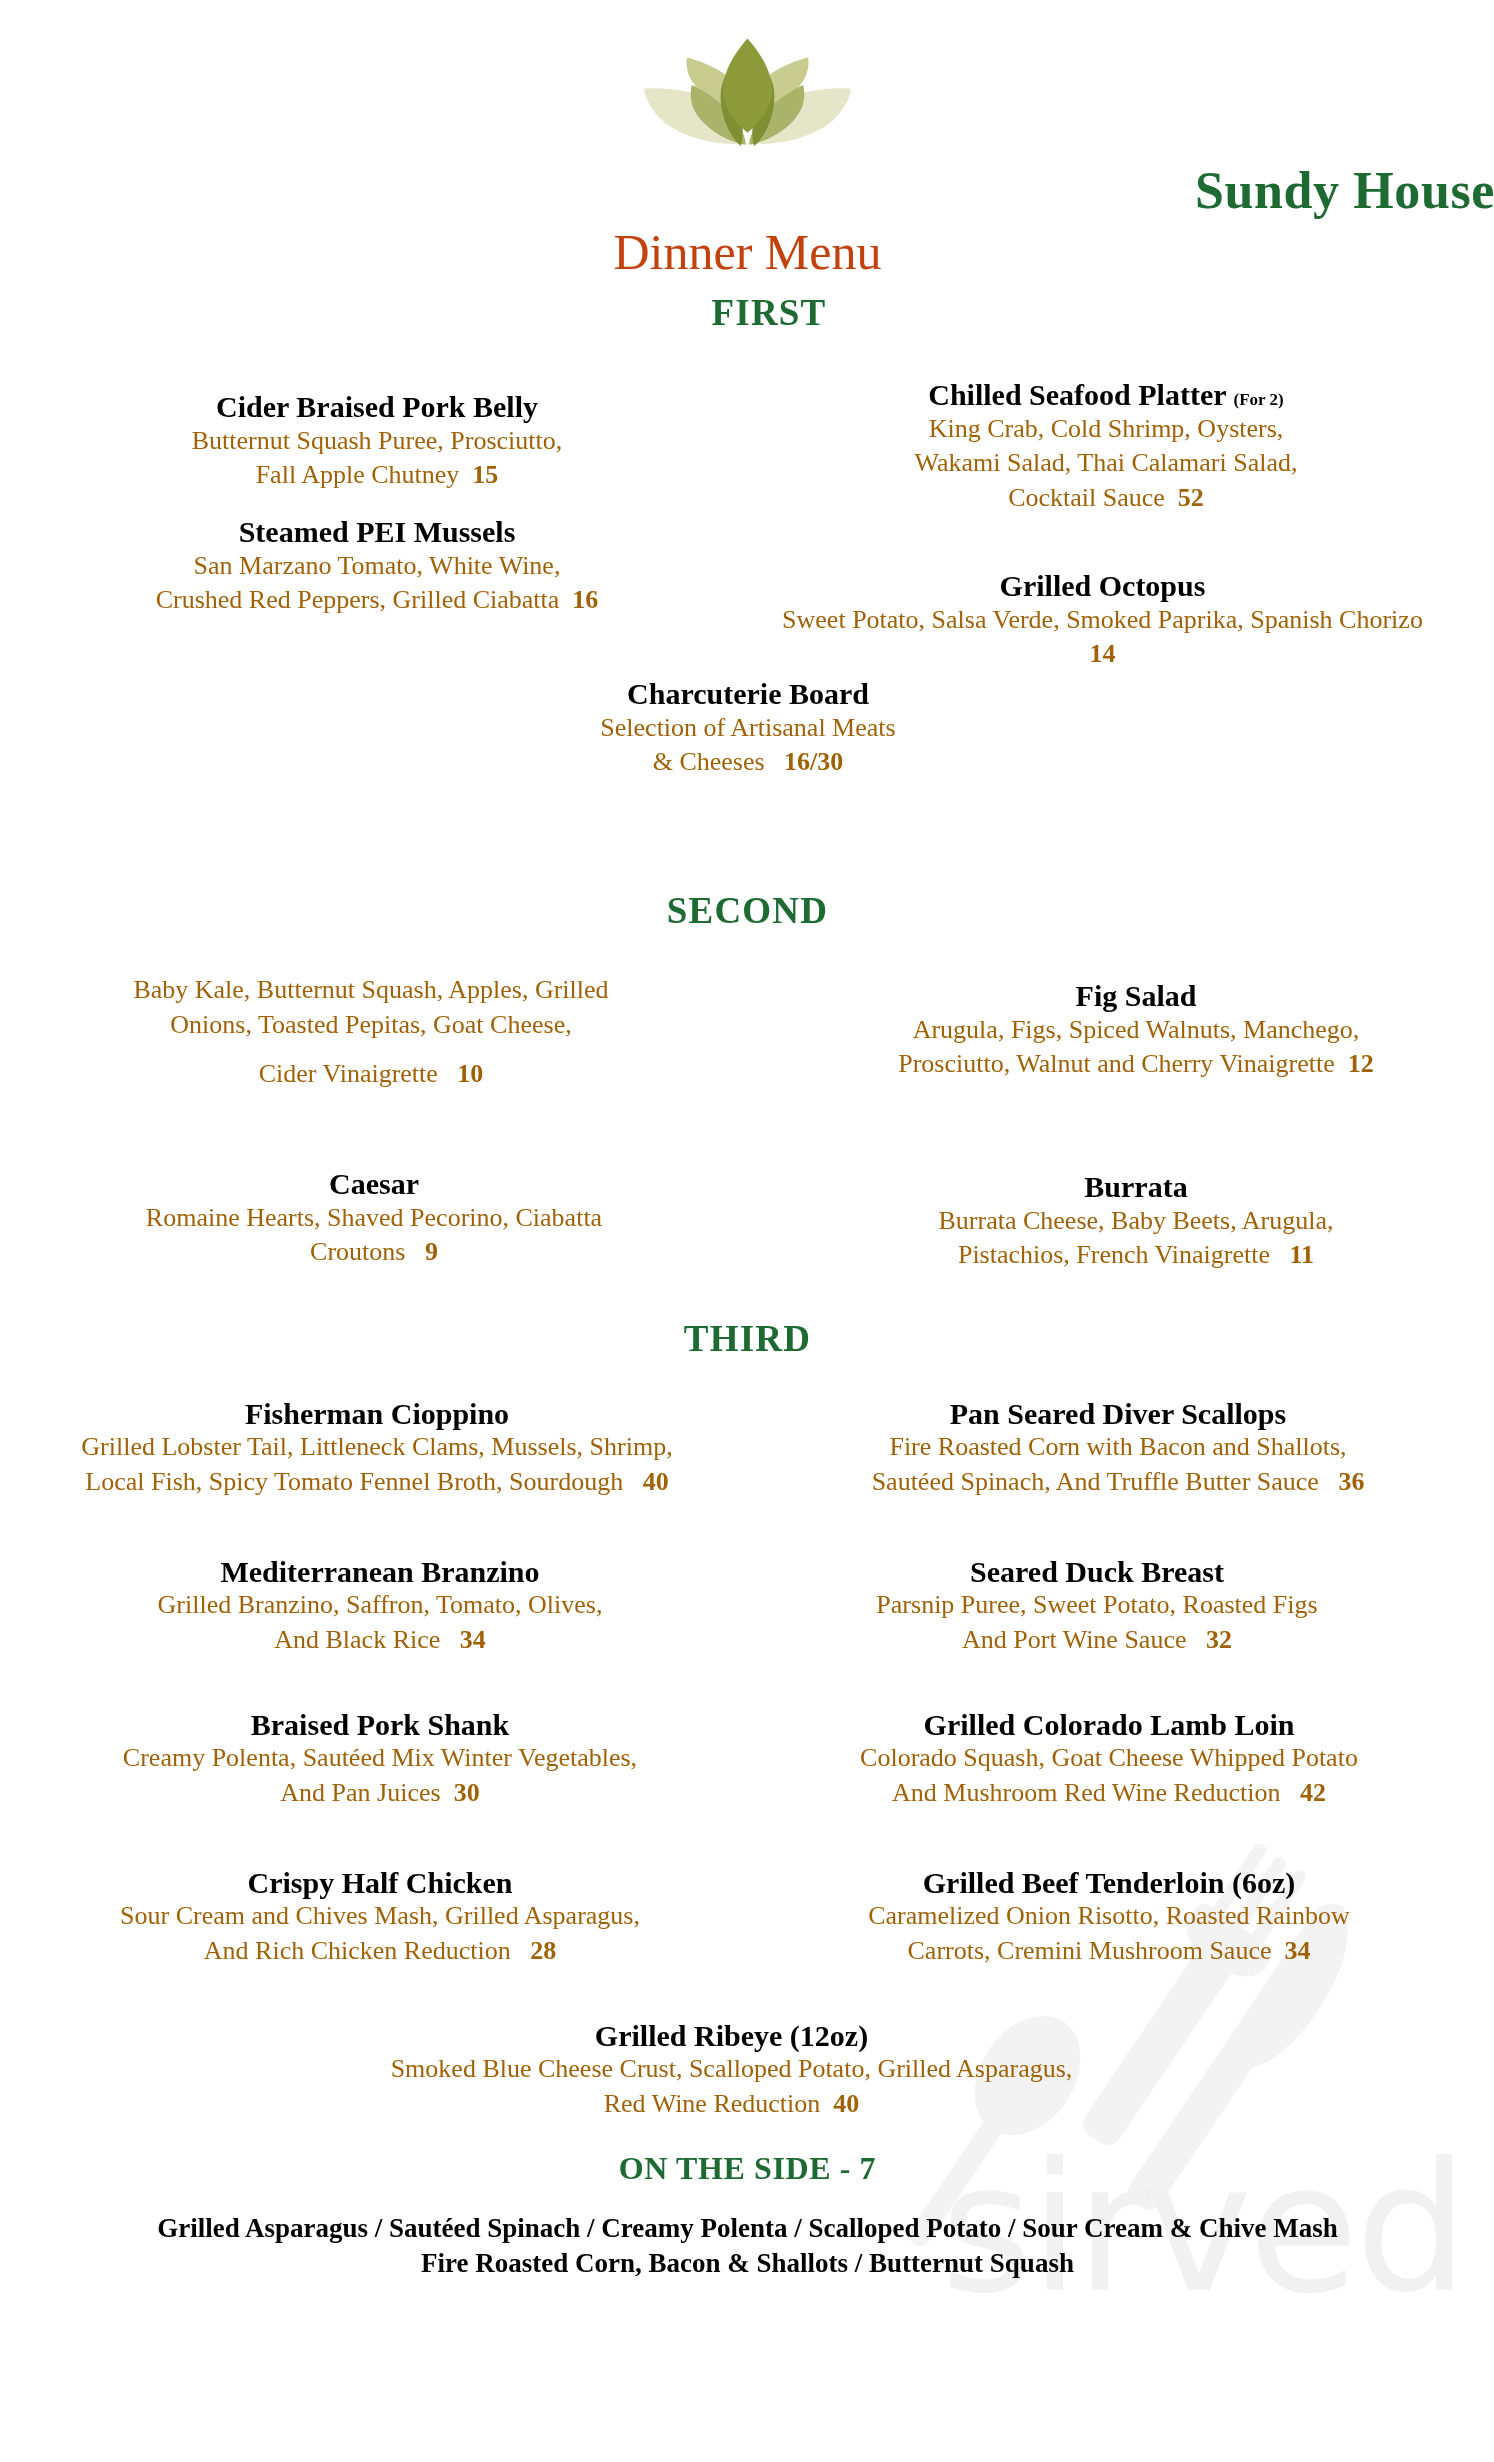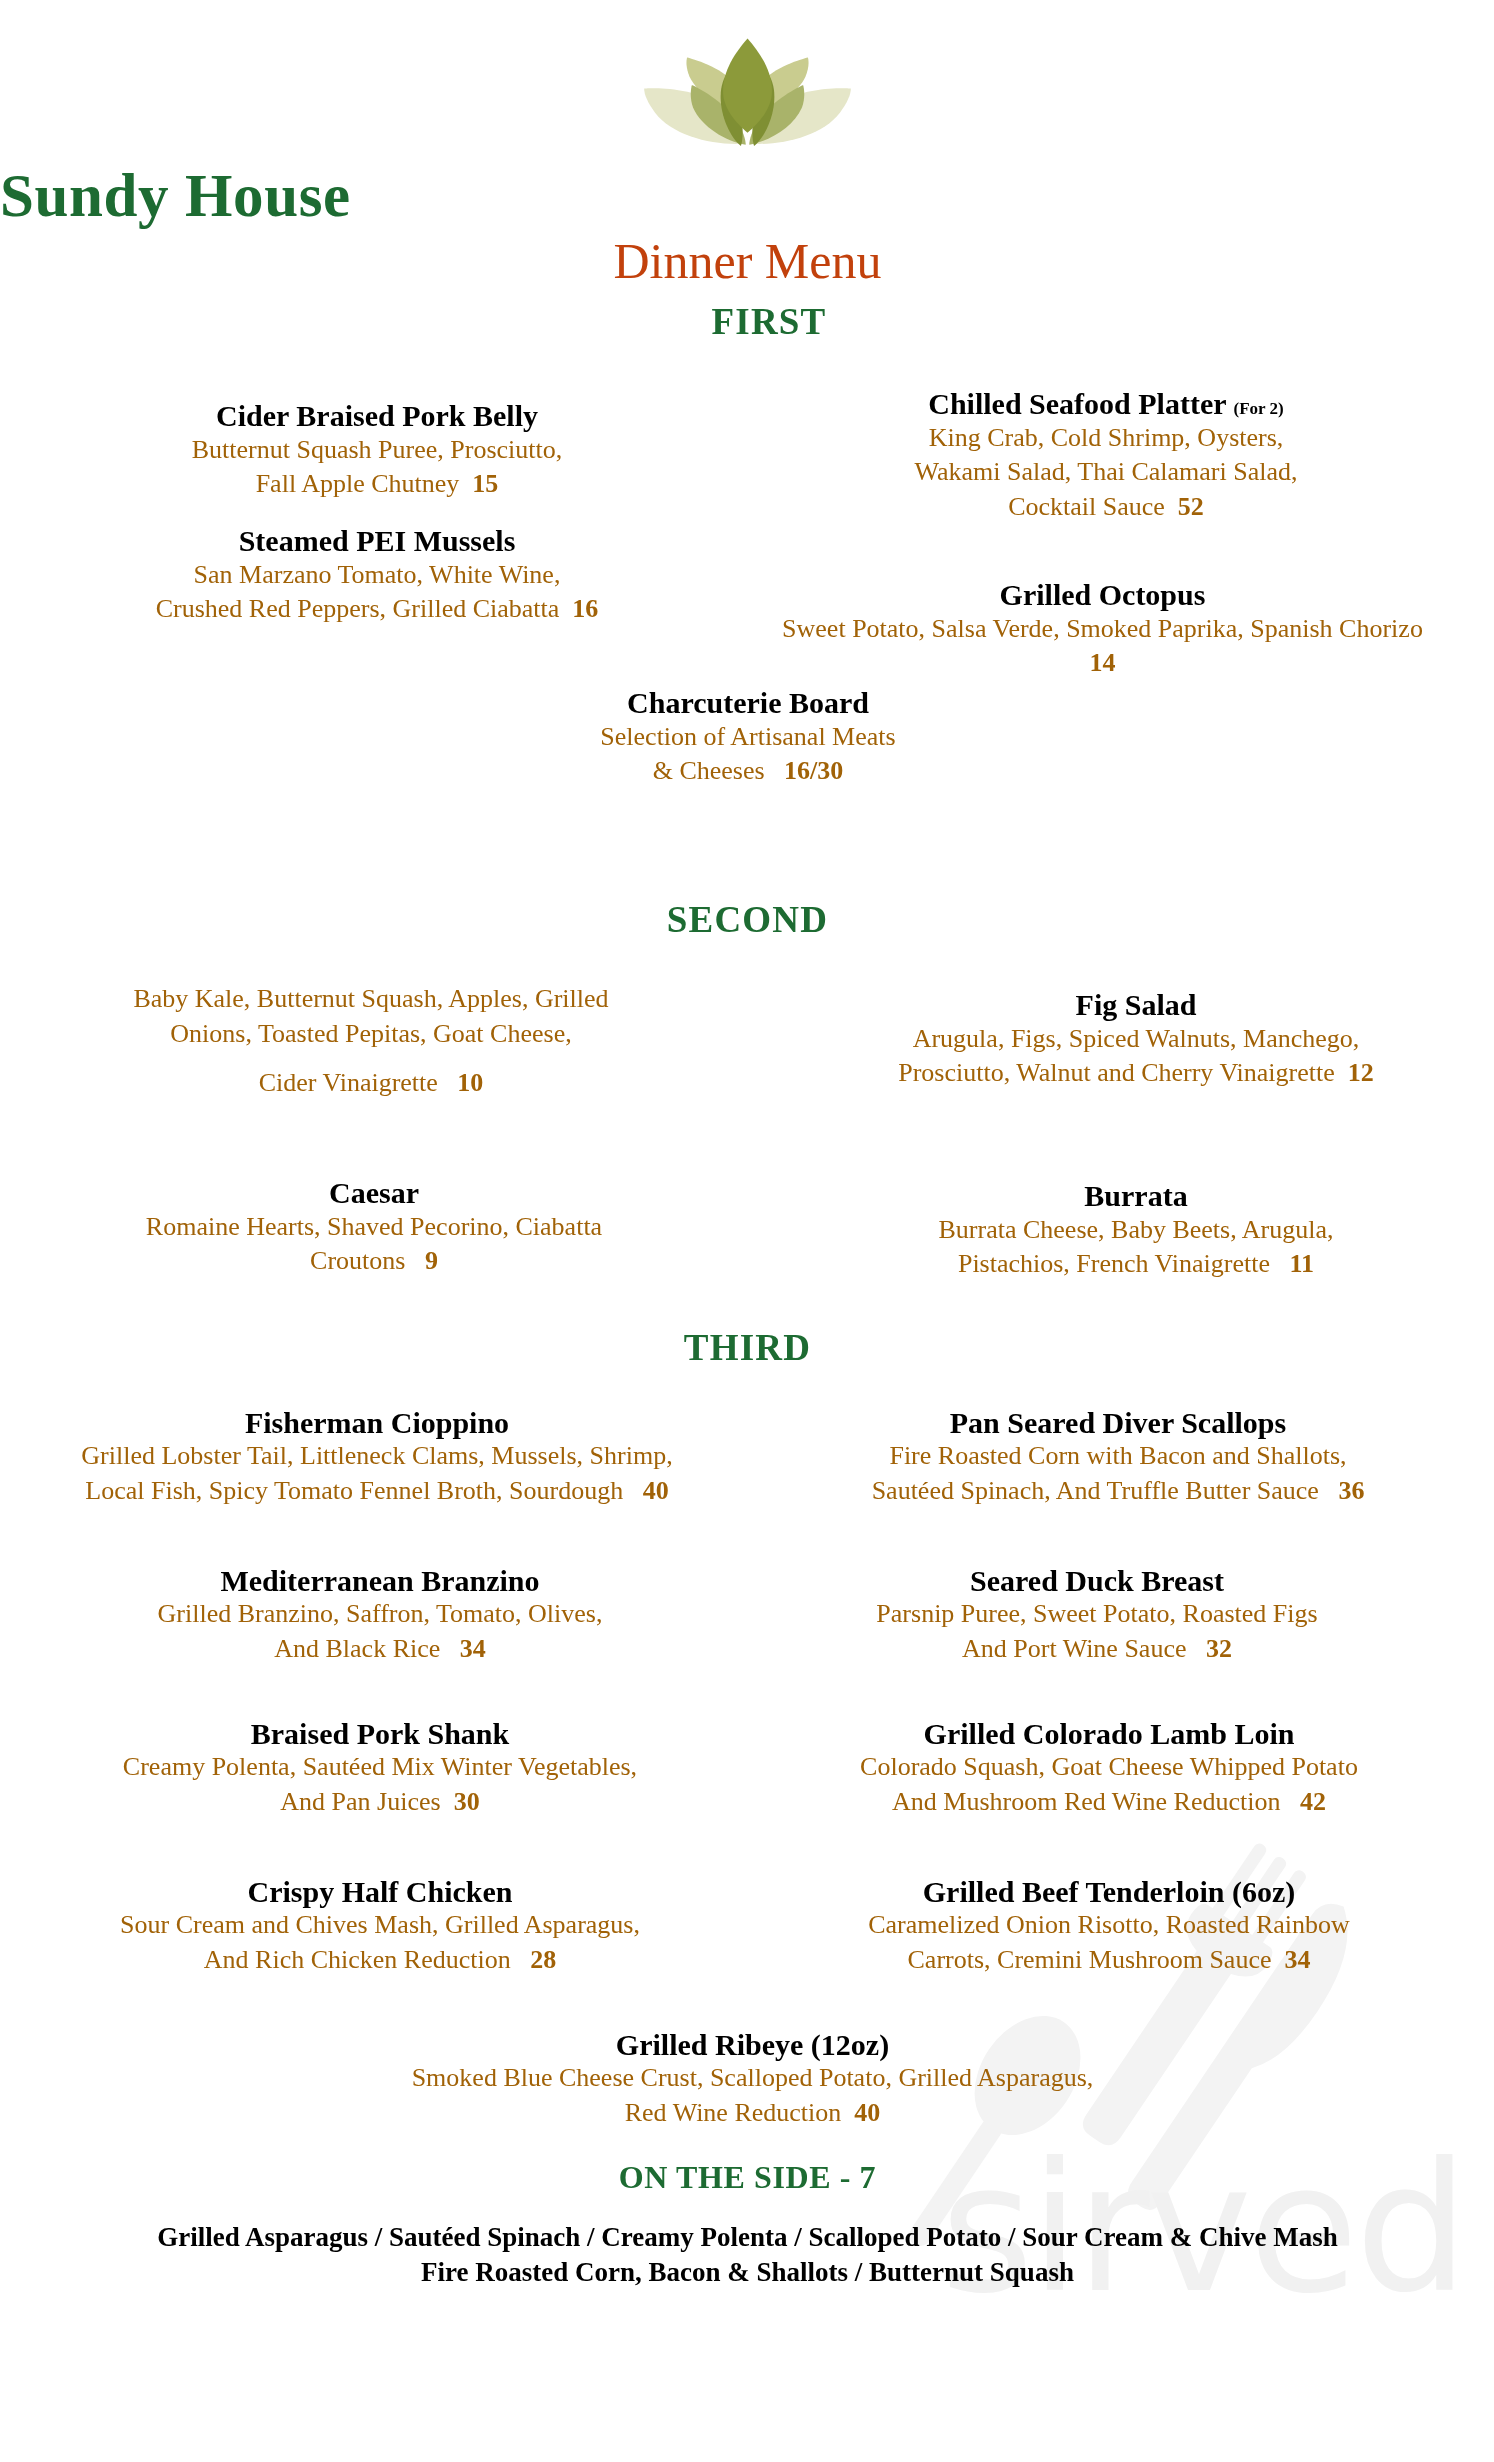--- a/index.html
+++ b/index.html
@@ -49,23 +49,23 @@
   }
 
   
   .logo-wrap {
     text-align: center;
     height: 120px;
   }
   .logo-wrap svg { display:inline-block; width: 233px; height: 120px; }
 
   .brand {
-    text-align: left;
+    text-align: right;
     color: #1d6b32;
-    font-size: 61px;
+    font-size: 52px;
     line-height: 1.0;
     font-weight: bold;
     letter-spacing: 0.6px;
     margin-top: 14.4px;
   }
   .subtitle {
     text-align: center;
     font-size: 50px;
     line-height: 1.05;
     color: #c2410c;
@@ -125,21 +125,21 @@
   .third-block { position: relative; height: 694px; margin-top: 26px; }
   .tb { position: absolute; text-align: center; }
   #tb-cioppino  { left: 24px;   top: 12px;   width: 706px; }
   #tb-scallops  { left: 765px; top: 12px;   width: 706px; }
   #tb-branzino  { left: 54px;   top: 170px;  width: 652px; }
   #tb-duck      { left: 771px; top: 170px;  width: 652px; }
   #tb-porkshank { left: 42px;   top: 323px;  width: 676px; }
   #tb-lamb      { left: 771px; top: 323px;  width: 676px; }
   #tb-chicken   { left: 54px;   top: 481px;  width: 652px; }
   #tb-beef      { left: 771px; top: 481px;  width: 676px; }
-  #tb-ribeye    { left: 364px;  top: 634px; width: 777px; text-align: center; }
+  #tb-ribeye    { left: 343px;  top: 634px; width: 777px; text-align: center; }
 
   
   .side-head {
     text-align: center;
     color: #1d6b32;
     font-weight: bold;
     font-size: 32px;
     letter-spacing: 0.6px;
     margin-top: 71px;
   }

